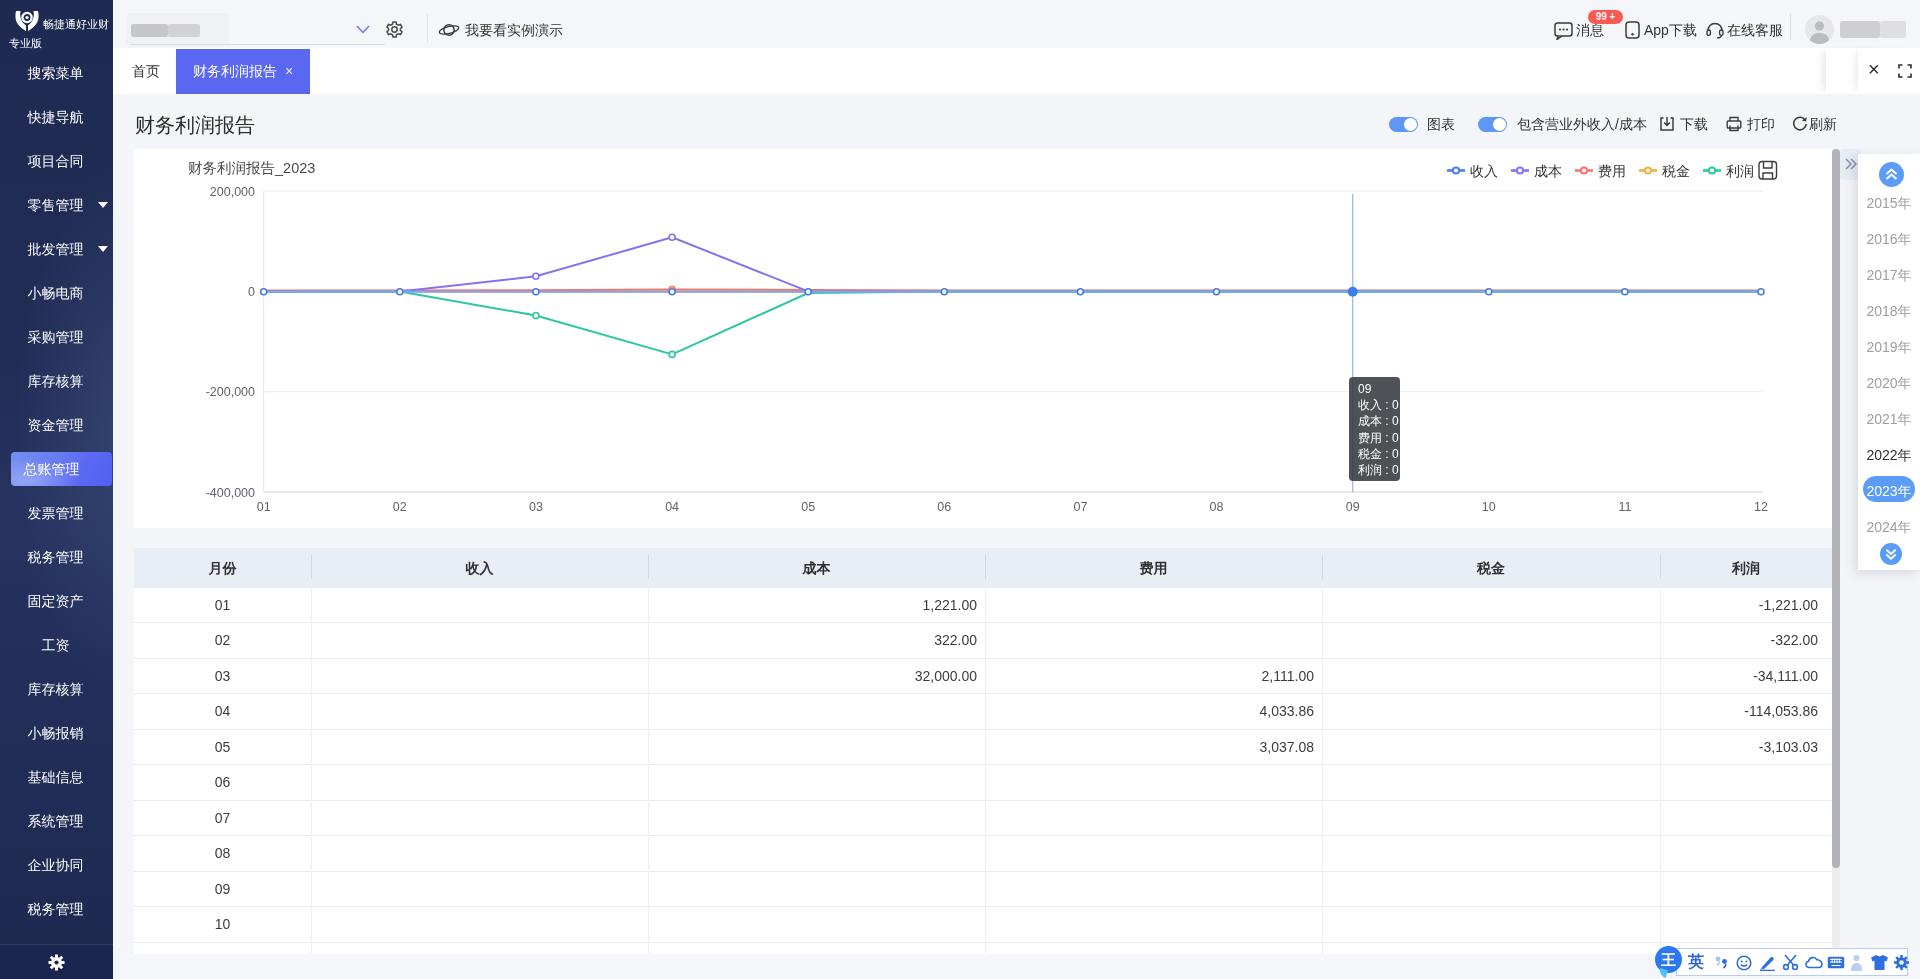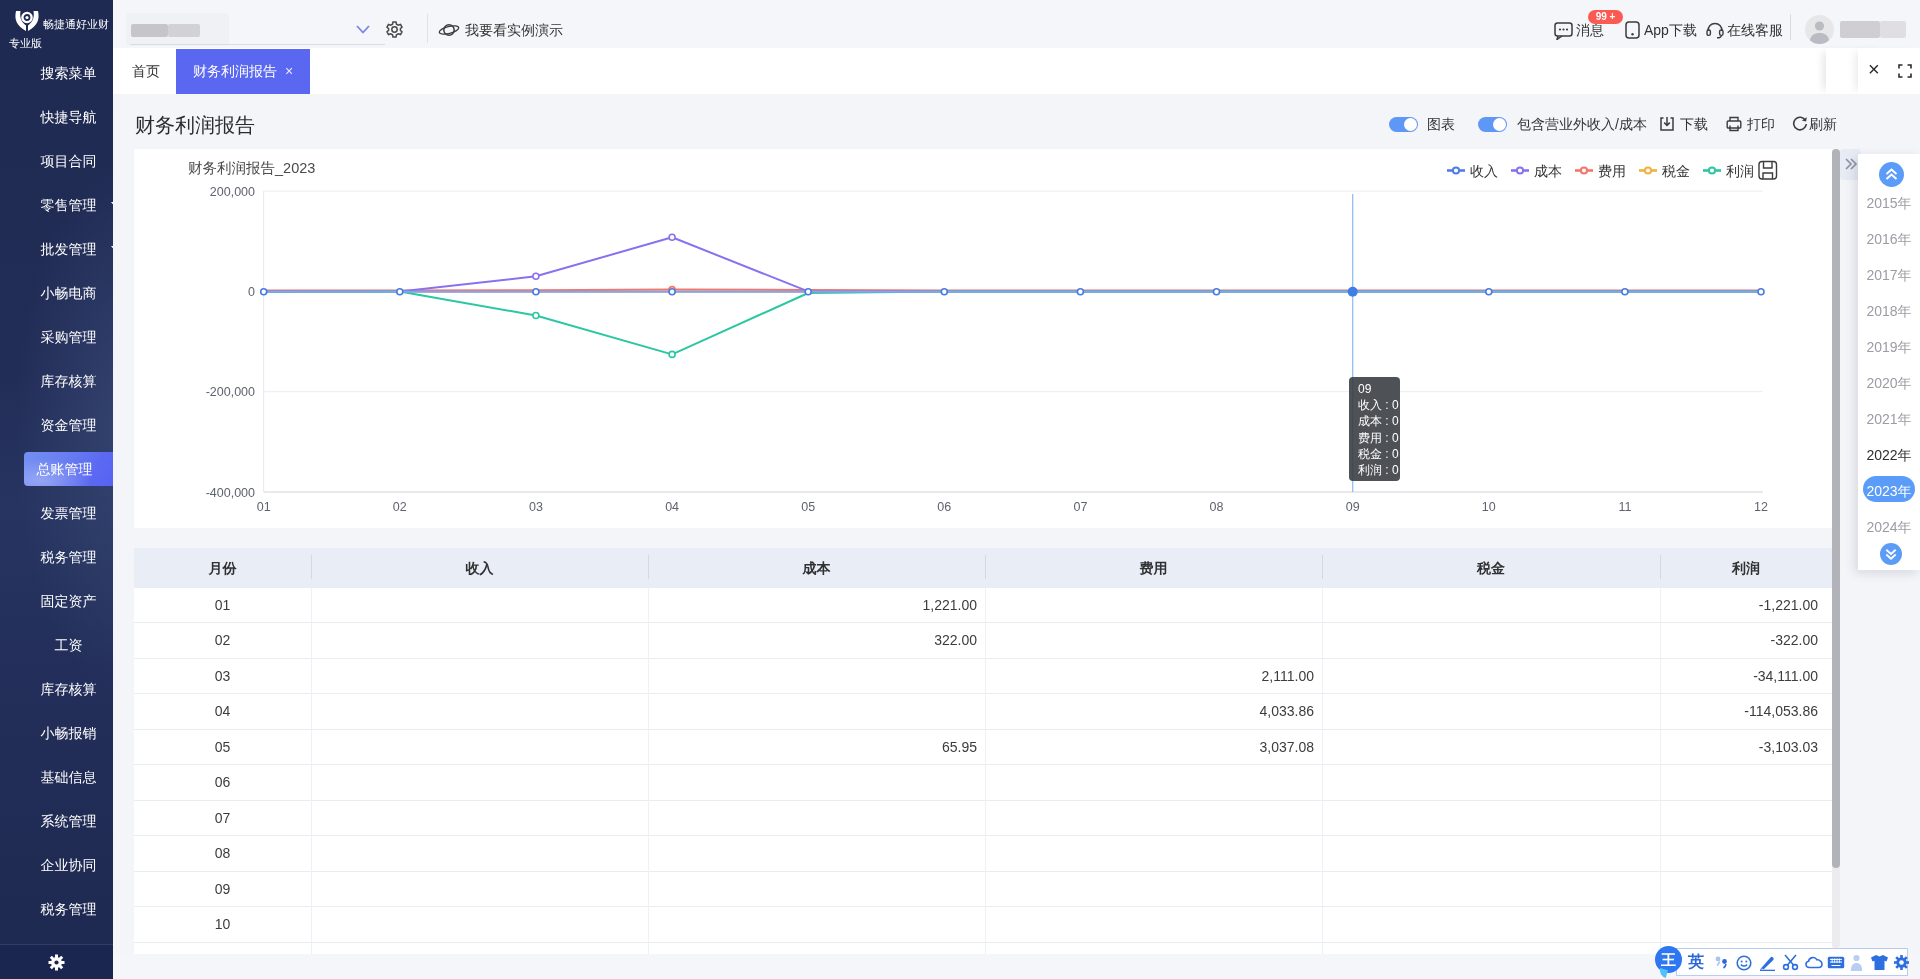--- a/index.html
+++ b/index.html
@@ -6,21 +6,21 @@
 *{margin:0;padding:0;box-sizing:border-box;}
 html,body{width:1920px;height:979px;overflow:hidden;}
 body{font-family:"Liberation Sans",sans-serif;position:relative;background:#f4f5f9;color:#333;}
 .abs{position:absolute;}
 
 #sidebar{position:absolute;left:0;top:0;width:113px;height:979px;
 background:radial-gradient(ellipse 150% 40% at 115% 44%,#34436f 0%,rgba(52,67,111,0) 68%),linear-gradient(180deg,#1f2a52 0%,#222d57 38%,#273461 52%,#232f5a 68%,#1e2950 100%);}
 #logo{position:absolute;left:0;top:0;width:113px;height:57px;background:#1f2a52;}
 #logo .lname{position:absolute;left:43px;top:17px;font-size:11px;color:#fff;letter-spacing:0px;white-space:nowrap;}
 #logo .ledi{position:absolute;left:9px;top:36px;font-size:11px;color:#fff;}
-#menu{position:absolute;left:18px;top:51px;width:113px;}
+#menu{position:absolute;left:5px;top:51px;width:113px;}
 .mi{height:44px;line-height:44px;text-align:center;color:#ffffff;font-size:14px;padding-right:12px;position:relative;}
 .mi .tri{position:absolute;right:10px;top:19px;width:0;height:0;border-left:5.5px solid transparent;border-right:5.5px solid transparent;border-top:6.5px solid #fff;}
 .mi.active{padding-right:8px;}
 .mi.active .pill{position:absolute;left:6px;top:5px;right:6px;bottom:5px;border-radius:4px;
 background:radial-gradient(ellipse 90% 120% at 18% 85%,rgba(255,255,255,0.28) 0%,rgba(255,255,255,0) 55%),linear-gradient(118deg,#7490f2 0%,#687cf1 40%,#5b69f2 68%,#5260f2 100%);}
 .mi.active .pilltxt{position:relative;z-index:2;padding-right:12px;}
 #sbbottom{position:absolute;left:0;top:944px;width:113px;height:35px;background:#1b2650;border-top:1px solid rgba(255,255,255,0.10);}
 
 #topbar{position:absolute;left:113px;top:0;width:1807px;height:48px;background:#f5f6f9;}
 #tabbar{position:absolute;left:113px;top:48px;width:1807px;height:46px;background:#fff;}
@@ -319,20 +319,21 @@
 <div class="cell cr" style="left:1526px;width:158px;">-322.00</div>
 <div class="abs" style="left:177px;top:0;width:1px;height:35.5px;background:#edf0f5;"></div>
 <div class="abs" style="left:514px;top:0;width:1px;height:35.5px;background:#edf0f5;"></div>
 <div class="abs" style="left:851px;top:0;width:1px;height:35.5px;background:#edf0f5;"></div>
 <div class="abs" style="left:1188px;top:0;width:1px;height:35.5px;background:#edf0f5;"></div>
 <div class="abs" style="left:1526px;top:0;width:1px;height:35.5px;background:#edf0f5;"></div>
 </div>
 <div class="row" style="top:110.5px;">
 <div class="cell cm" style="left:0;width:177px;">03</div>
 <div class="cell cr" style="left:177px;width:329px;"></div>
+<div class="cell cr" style="left:514px;width:329px;">32,000.00</div>
 <div class="cell cr" style="left:851px;width:329px;">2,111.00</div>
 <div class="cell cr" style="left:1188px;width:330px;"></div>
 <div class="cell cr" style="left:1526px;width:158px;">-34,111.00</div>
 <div class="abs" style="left:177px;top:0;width:1px;height:35.5px;background:#edf0f5;"></div>
 <div class="abs" style="left:514px;top:0;width:1px;height:35.5px;background:#edf0f5;"></div>
 <div class="abs" style="left:851px;top:0;width:1px;height:35.5px;background:#edf0f5;"></div>
 <div class="abs" style="left:1188px;top:0;width:1px;height:35.5px;background:#edf0f5;"></div>
 <div class="abs" style="left:1526px;top:0;width:1px;height:35.5px;background:#edf0f5;"></div>
 </div>
 <div class="row" style="top:146.0px;">
@@ -343,21 +344,20 @@
 <div class="cell cr" style="left:1526px;width:158px;">-114,053.86</div>
 <div class="abs" style="left:177px;top:0;width:1px;height:35.5px;background:#edf0f5;"></div>
 <div class="abs" style="left:514px;top:0;width:1px;height:35.5px;background:#edf0f5;"></div>
 <div class="abs" style="left:851px;top:0;width:1px;height:35.5px;background:#edf0f5;"></div>
 <div class="abs" style="left:1188px;top:0;width:1px;height:35.5px;background:#edf0f5;"></div>
 <div class="abs" style="left:1526px;top:0;width:1px;height:35.5px;background:#edf0f5;"></div>
 </div>
 <div class="row" style="top:181.5px;">
 <div class="cell cm" style="left:0;width:177px;">05</div>
 <div class="cell cr" style="left:177px;width:329px;"></div>
-<div class="cell cr" style="left:514px;width:329px;">65.95</div>
 <div class="cell cr" style="left:851px;width:329px;">3,037.08</div>
 <div class="cell cr" style="left:1188px;width:330px;"></div>
 <div class="cell cr" style="left:1526px;width:158px;">-3,103.03</div>
 <div class="abs" style="left:177px;top:0;width:1px;height:35.5px;background:#edf0f5;"></div>
 <div class="abs" style="left:514px;top:0;width:1px;height:35.5px;background:#edf0f5;"></div>
 <div class="abs" style="left:851px;top:0;width:1px;height:35.5px;background:#edf0f5;"></div>
 <div class="abs" style="left:1188px;top:0;width:1px;height:35.5px;background:#edf0f5;"></div>
 <div class="abs" style="left:1526px;top:0;width:1px;height:35.5px;background:#edf0f5;"></div>
 </div>
 <div class="row" style="top:217.0px;">

